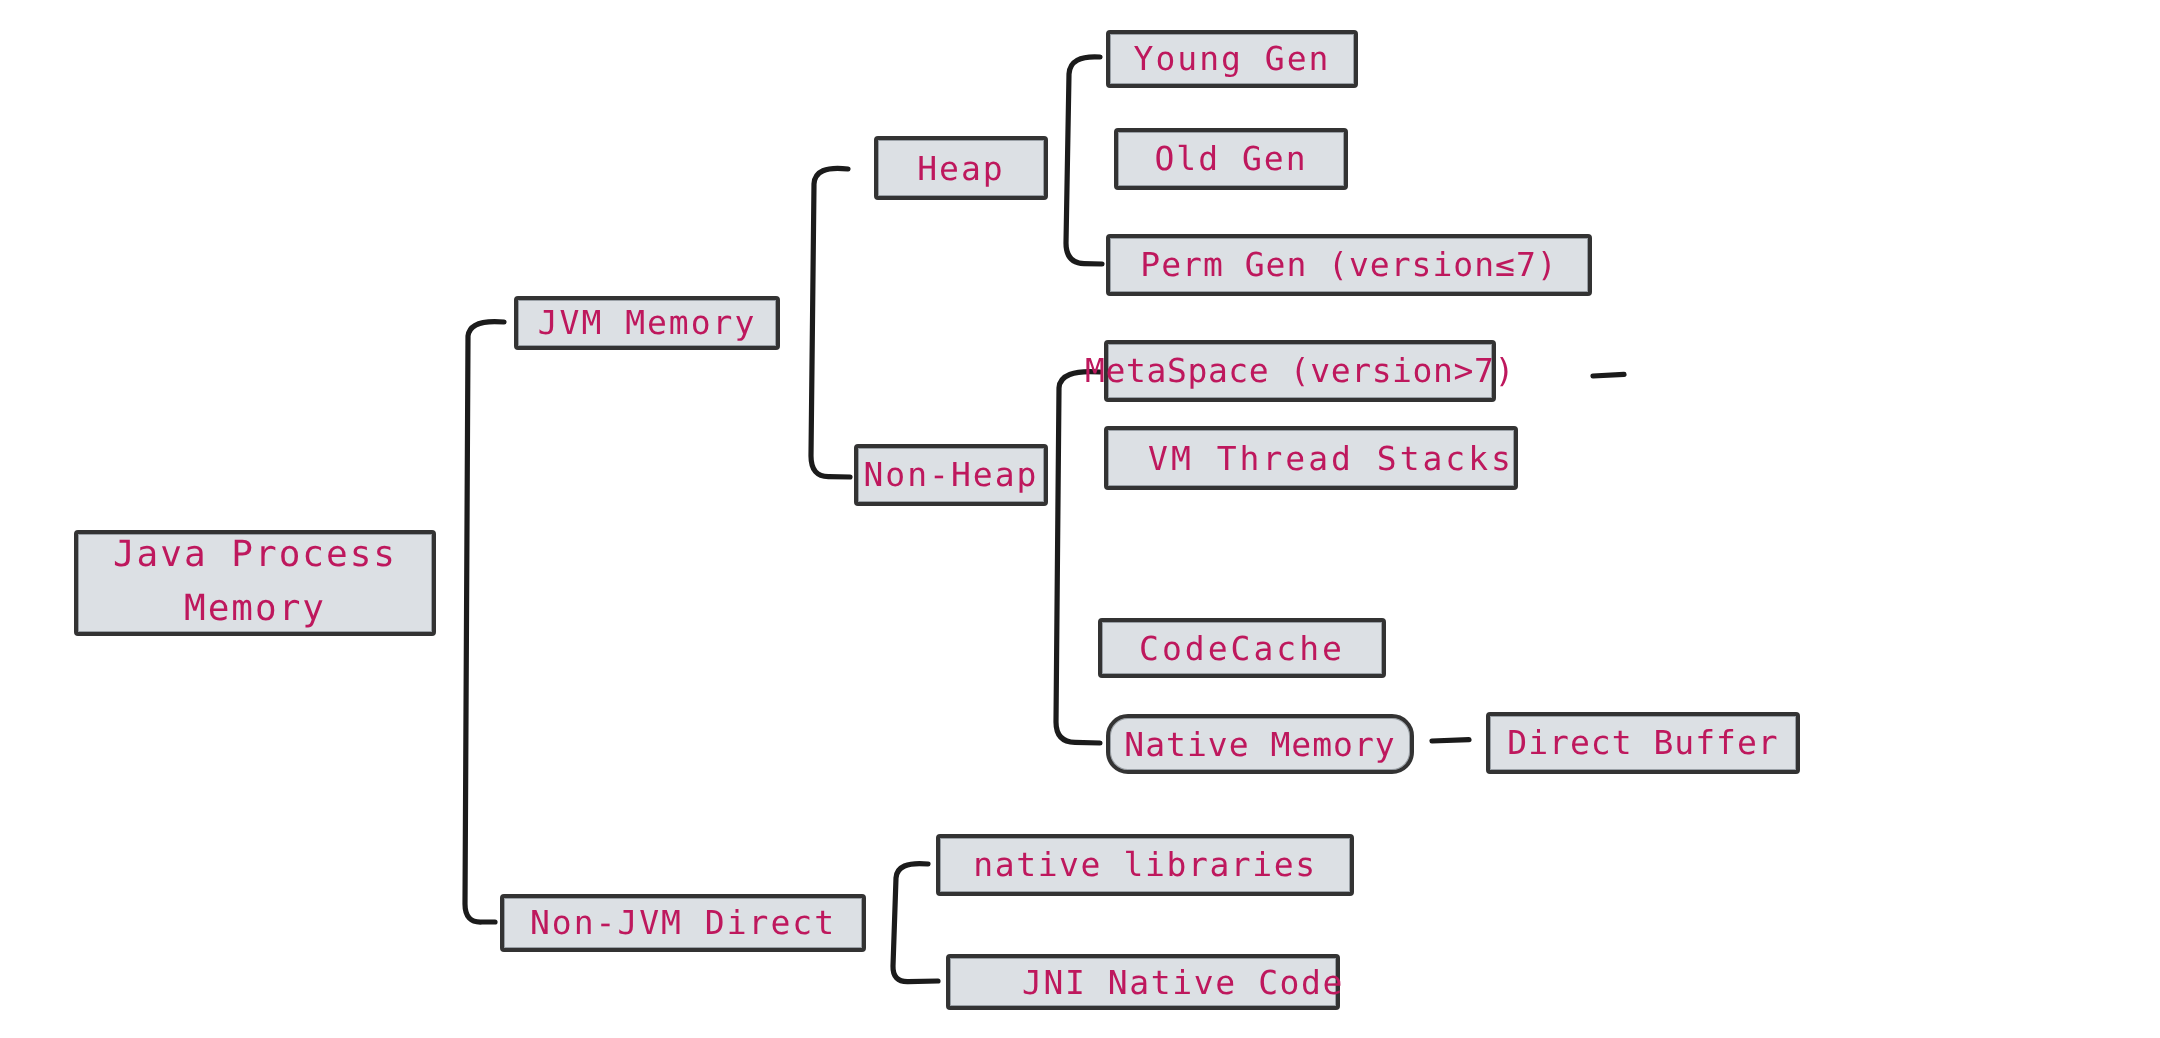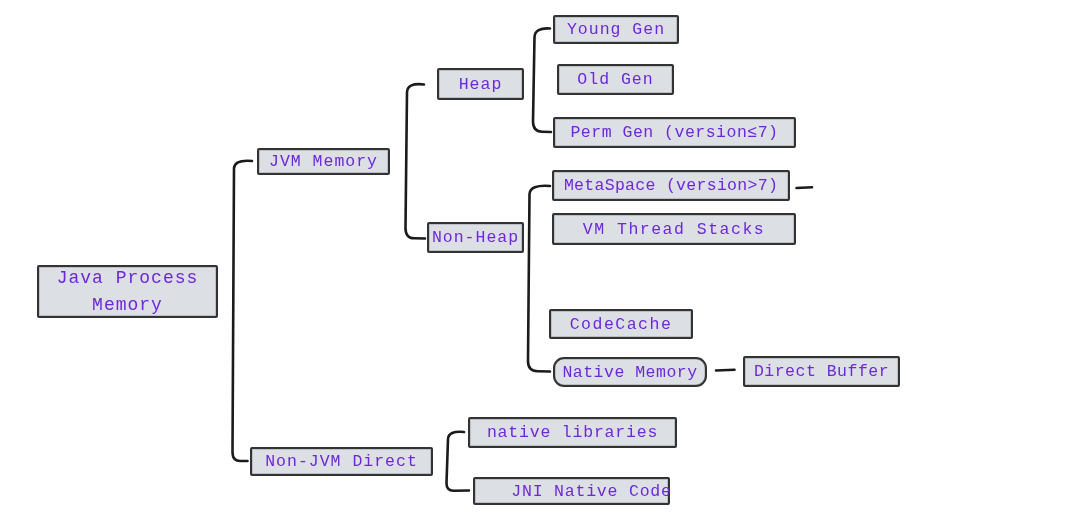--- a/index.html
+++ b/index.html
@@ -31,26 +31,25 @@
   }
   .node {
     position: absolute;
     box-sizing: border-box;
     background: #dce0e4;
     border: 2.5px solid #333333;
     border-radius: 2px;
     display: flex;
     align-items: center;
     justify-content: center;
-    color: #6d28d9;
+    color: #be185d;
     font-size: 16.5px;
     letter-spacing: 1px;
     white-space: nowrap;
     box-shadow: 0 0 0 0.5px #9aa0a6 inset;
-    font-family: Liberation Mono, monospace;
   }
   .node.multiline {
     white-space: normal;
     text-align: center;
     line-height: 1.45;
     font-size: 18px;
   }
   .node span { pointer-events: none; }
 </style>
 </head>
@@ -100,26 +99,26 @@
   </div>
 
   <div class="node" style="left:557px; top:64px; width:117px; height:31px;">
     <span>Old Gen</span>
   </div>
 
   <div class="node" style="left:553px; top:117px; width:243px; height:31px; letter-spacing:0.5px;">
     <span>Perm Gen (version≤7)</span>
   </div>
 
-  <div class="node" style="left:552px; top:170px; width:238px; height:31px; letter-spacing:0.3px;">
+  <div class="node" style="left:552px; top:170px; width:196px; height:31px; letter-spacing:0.3px;">
     <span>MetaSpace (version&gt;7)</span>
   </div>
 
 
-  <div class="node" style="left:552px; top:213px; width:244px; height:32px; letter-spacing:1.5px;">
+  <div class="node" style="left:552px; top:213px; width:207px; height:32px; letter-spacing:1.5px;justify-content:flex-end;">
     <span>VM Thread Stacks</span>
   </div>
 
 
   <div class="node" style="left:549px; top:309px; width:144px; height:30px; letter-spacing:1.5px;justify-content:center;">
     <span>CodeCache</span>
   </div>
 
   <div class="node" style="left:553px; top:357px; width:154px; height:30px; letter-spacing:0.5px;border-radius:11px;">
     <span>Native Memory</span>

